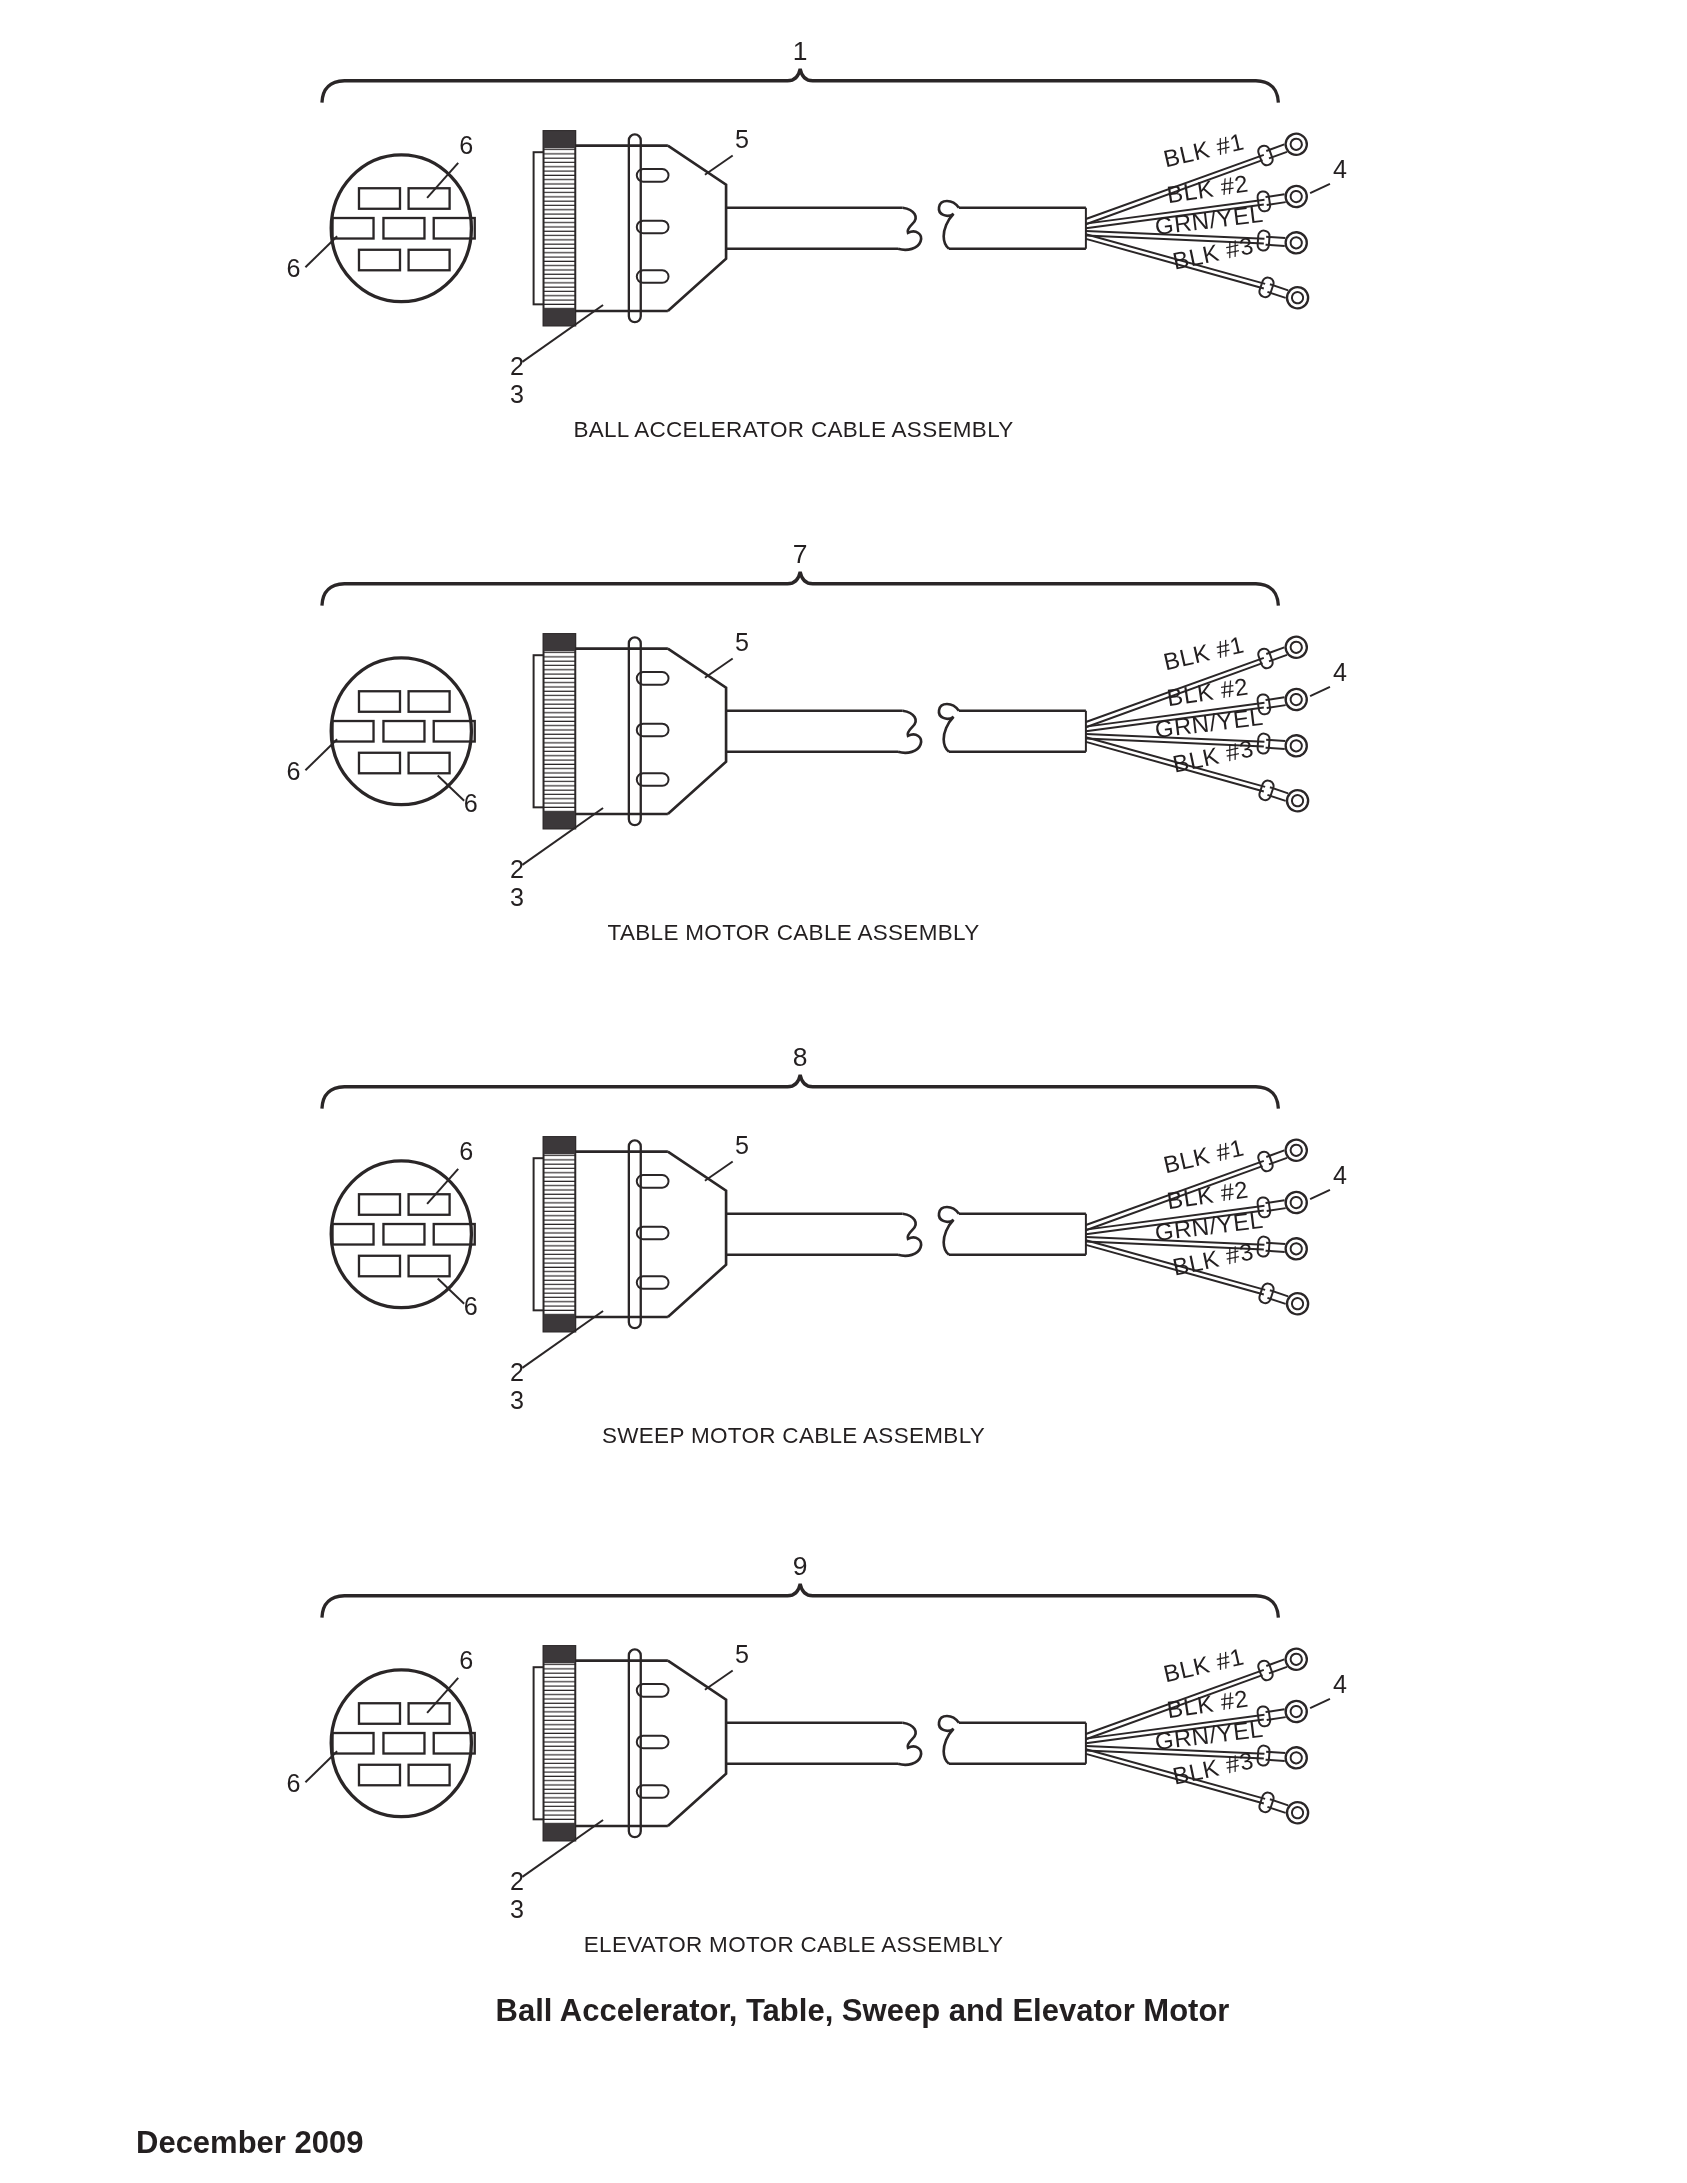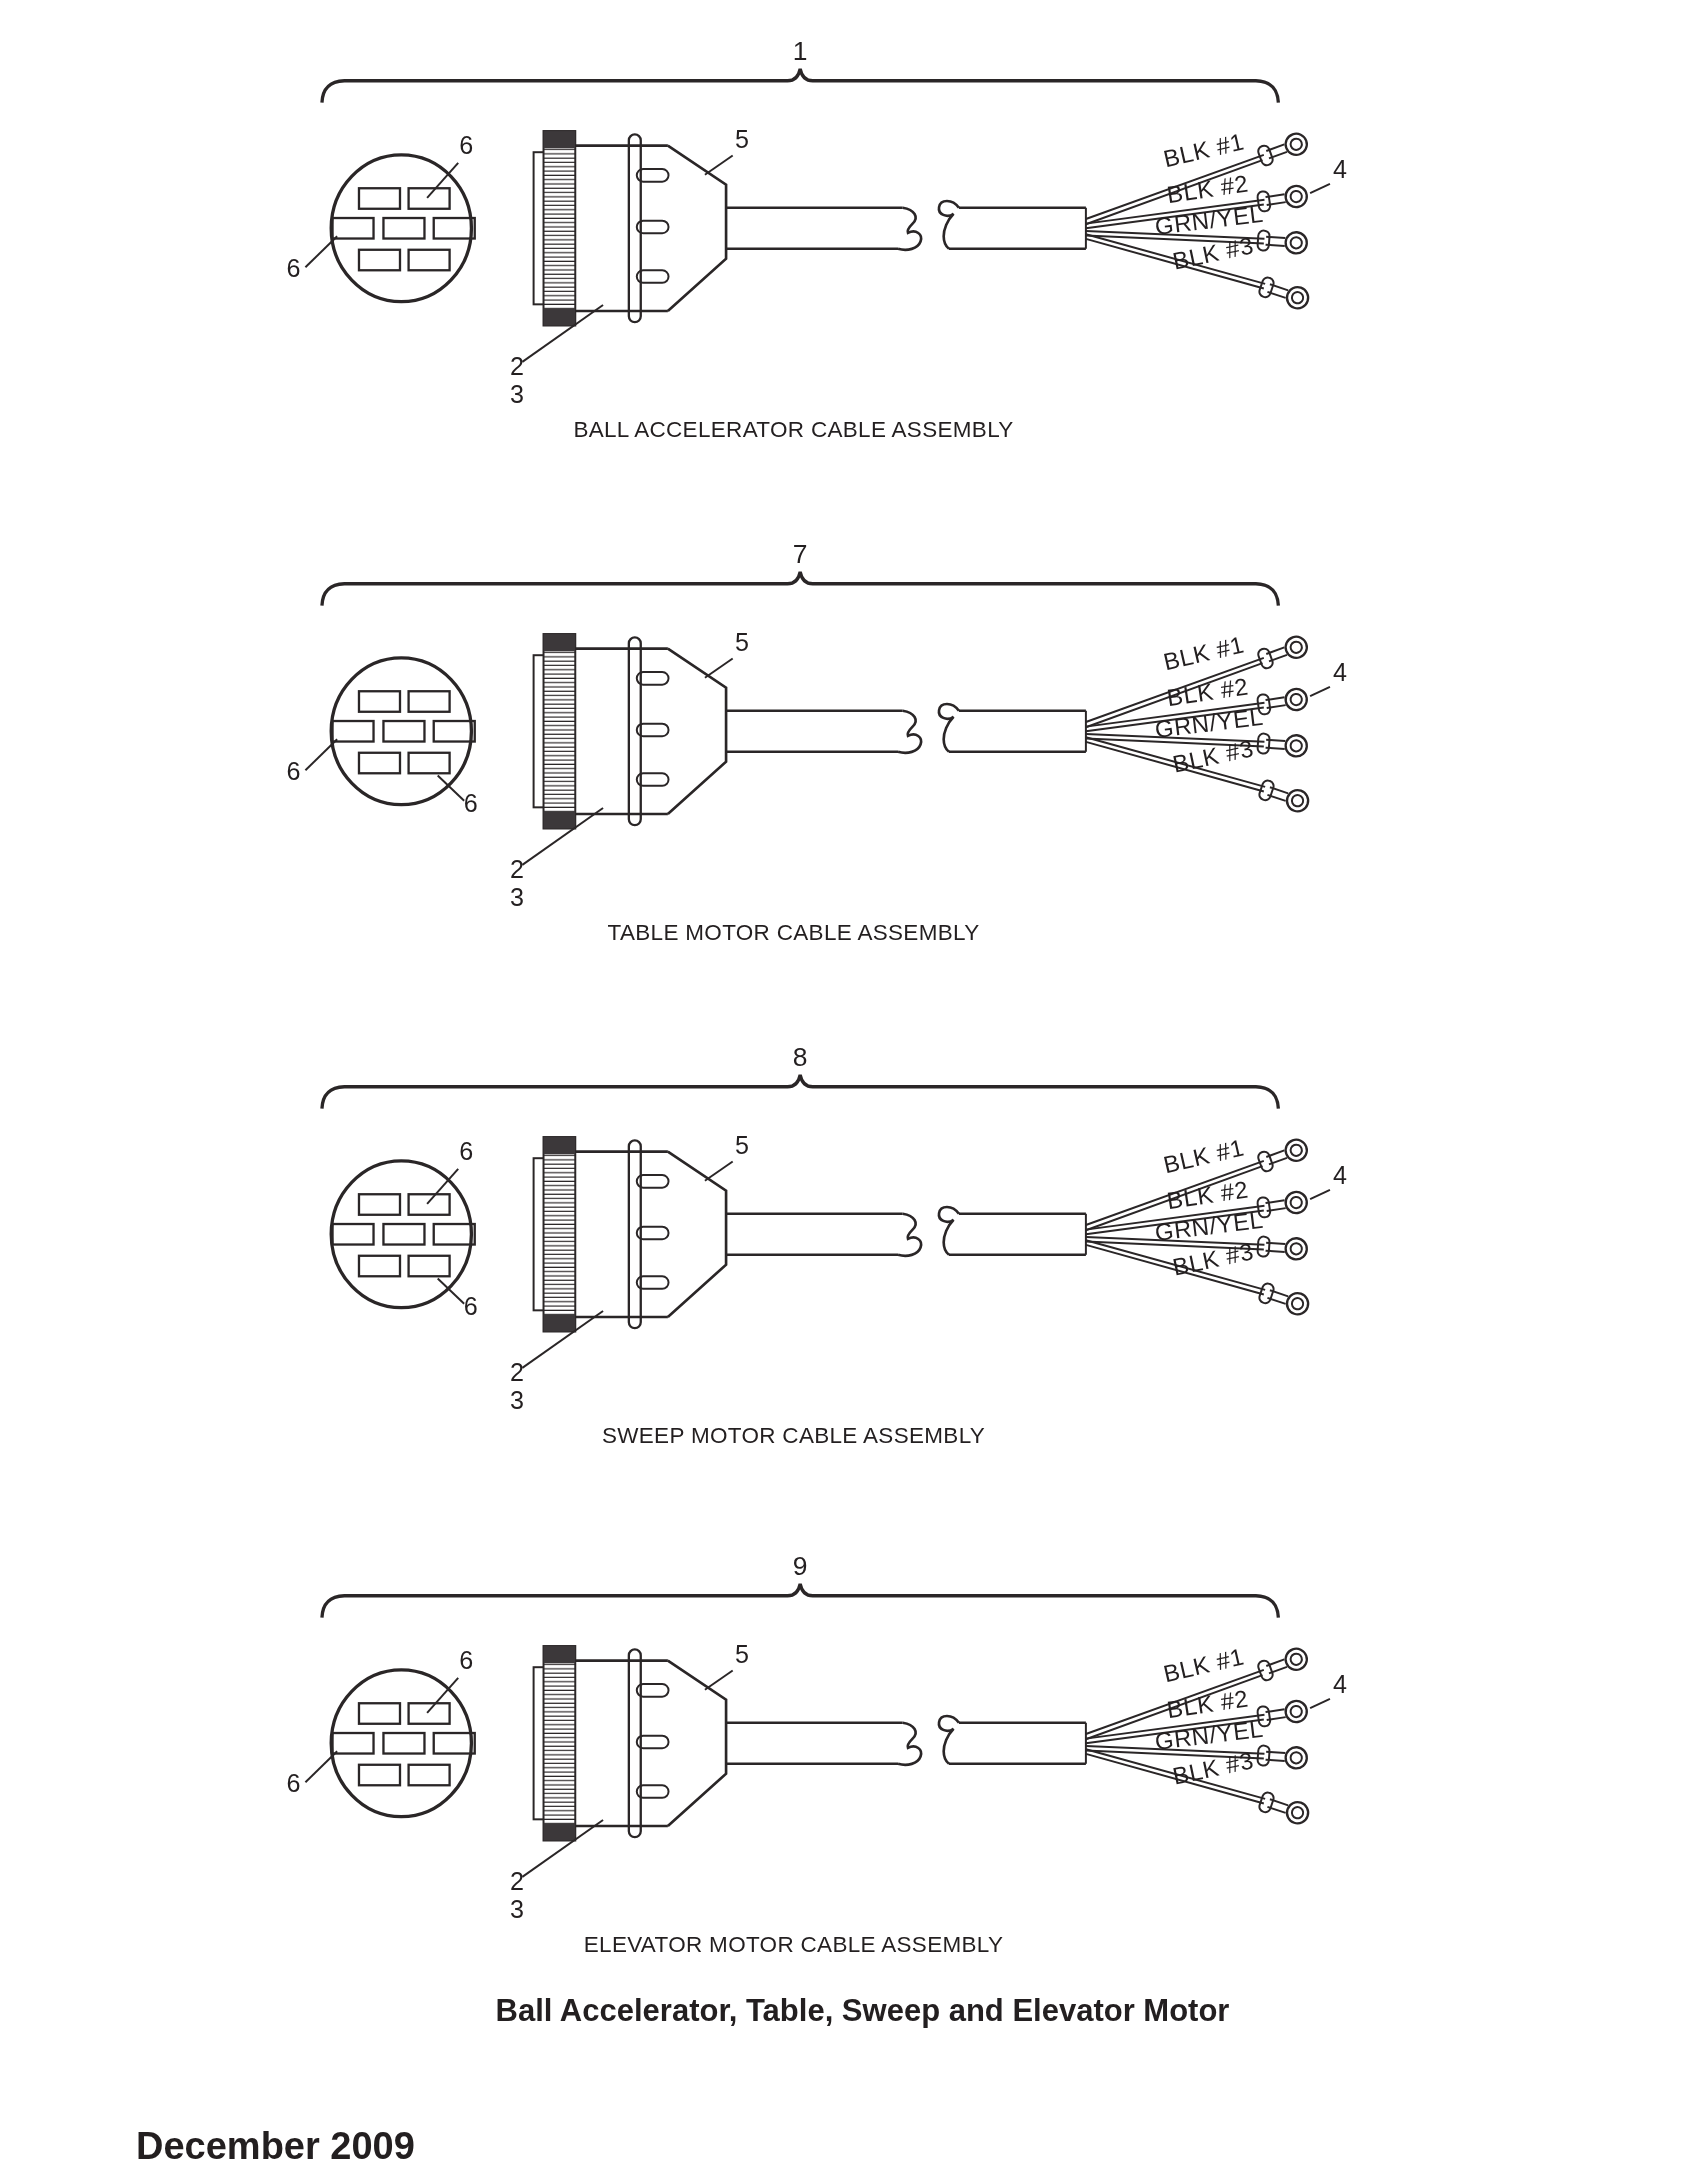--- a/index.html
+++ b/index.html
@@ -13,21 +13,21 @@
   .stroke{stroke:#2a2627;fill:none;}
   text.callout{font-size:38px;}
   text.bracket-num{font-size:40px;text-anchor:middle;}
   text.wire-label{font-size:36px;letter-spacing:1px;text-anchor:middle;}
   text.caption{font-size:34px;letter-spacing:.5px;text-anchor:middle;}
   .title-block{
     position:absolute;top:1985px;left:0;width:1687px;text-align:center;
     font-weight:bold;font-size:31px;line-height:51px;letter-spacing:0;padding-left:19px;
   }
   .footer-date{
-    position:absolute;left:136px;top:2125px;font-weight:bold;font-size:38px;
+    position:absolute;left:136px;top:2125px;font-weight:bold;font-size:31px;
   }
 </style>
 </head>
 <body data-name="manual-page">
 
 <svg width="0" height="0" style="position:absolute" data-name="svg-defs" aria-hidden="true">
   <defs>
     <pattern id="hatch" width="10" height="10" patternUnits="userSpaceOnUse" patternTransform="rotate(45)">
       <rect width="10" height="10" fill="#ffffff"></rect>
       <line x1="5" y1="0" x2="5" y2="10" stroke="#2a2627" stroke-width="3.4"></line>

